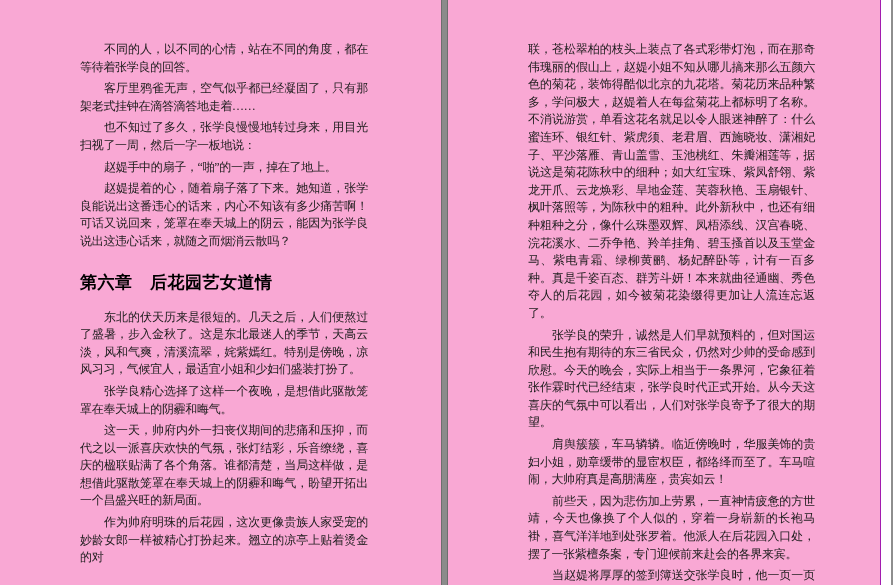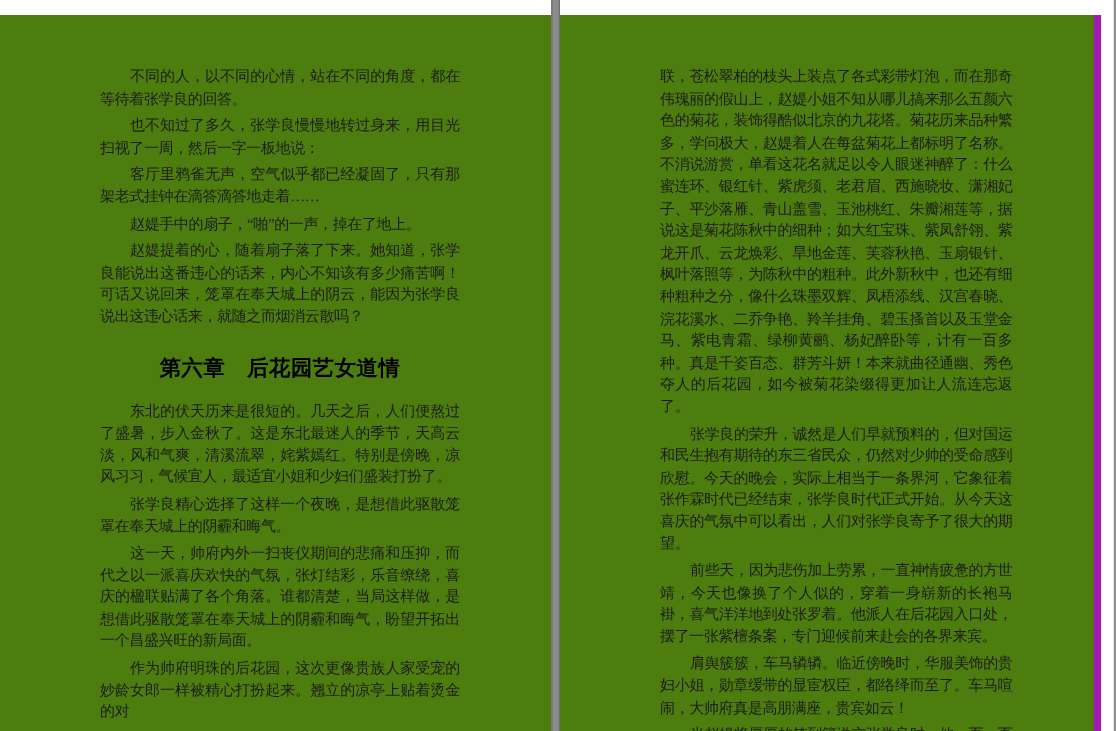--- a/index.html
+++ b/index.html
@@ -3,23 +3,23 @@
 <meta charset="utf-8">
 <style>
   html, body { margin: 0; padding: 0; }
   body {
     width: 893px; height: 585px;
     background: #ffffff;
     overflow: hidden;
     font-family: "Liberation Serif", "DejaVu Serif", serif;
   }
   .spread { display: flex; width: 893px; height: 585px; }
-  .page { box-sizing: border-box; background: #4d7c0f; overflow: hidden; margin-top: 12px; }
+  .page { box-sizing: border-box; background: #f9a8d4; overflow: hidden; }
   .page-left  { width: 441px; padding: 41px 73px 0 80px; }
-  .page-right { width: 433px; padding: 41px 65px 0 80px; border-right: 6px solid #a21caf; }
+  .page-right { width: 433px; padding: 41px 65px 0 80px; border-right: 1px solid #a21caf; }
   .gutter {
     width: 7px; box-sizing: border-box;
     background: #8b8b8b;
     border-left: 1px solid #6e6e6e; border-right: 1px solid #6e6e6e;
   }
   .edge-strip {
     width: 12px; box-sizing: border-box;
     background: #ffffff;
     border-right: 2px solid #8e8e8e;
   }
@@ -30,51 +30,50 @@
     letter-spacing: -0.3px;
     text-align: justify;
     text-indent: 2em;
     color: #1c1c1c;
   }
   p.no-indent { text-indent: 0; }
   .chapter-title {
     font-size: 17px;
     font-weight: 700;
     color: #000000;
-    text-align: center;
     margin: 20px 0 15px 0;
     letter-spacing: 0.5px;
     font-family: Liberation Sans, sans-serif;
   }
 </style>
 </head>
 <body>
 
 <div class="spread">
 
   <div class="page page-left">
     <p class="body-par">不同的人，以不同的心情，站在不同的角度，都在等待着张学良的回答。</p>
+    <p class="body-par">客厅里鸦雀无声，空气似乎都已经凝固了，只有那架老式挂钟在滴答滴答地走着……</p>
     <p class="body-par">也不知过了多久，张学良慢慢地转过身来，用目光扫视了一周，然后一字一板地说：</p>
-    <p class="body-par">客厅里鸦雀无声，空气似乎都已经凝固了，只有那架老式挂钟在滴答滴答地走着……</p>
     <p class="body-par">赵媞手中的扇子，“啪”的一声，掉在了地上。</p>
     <p class="body-par">赵媞提着的心，随着扇子落了下来。她知道，张学良能说出这番违心的话来，内心不知该有多少痛苦啊！可话又说回来，笼罩在奉天城上的阴云，能因为张学良说出这违心话来，就随之而烟消云散吗？</p>
 
     <h2 class="chapter-title">第六章　后花园艺女道情</h2>
 
     <p class="body-par">东北的伏天历来是很短的。几天之后，人们便熬过了盛暑，步入金秋了。这是东北最迷人的季节，天高云淡，风和气爽，清溪流翠，姹紫嫣红。特别是傍晚，凉风习习，气候宜人，最适宜小姐和少妇们盛装打扮了。</p>
     <p class="body-par">张学良精心选择了这样一个夜晚，是想借此驱散笼罩在奉天城上的阴霾和晦气。</p>
     <p class="body-par">这一天，帅府内外一扫丧仪期间的悲痛和压抑，而代之以一派喜庆欢快的气氛，张灯结彩，乐音缭绕，喜庆的楹联贴满了各个角落。谁都清楚，当局这样做，是想借此驱散笼罩在奉天城上的阴霾和晦气，盼望开拓出一个昌盛兴旺的新局面。</p>
     <p class="body-par">作为帅府明珠的后花园，这次更像贵族人家受宠的妙龄女郎一样被精心打扮起来。翘立的凉亭上贴着烫金的对</p>
   </div>
 
   <div class="gutter"></div>
 
   <div class="page page-right">
     <p class="body-par no-indent">联，苍松翠柏的枝头上装点了各式彩带灯泡，而在那奇伟瑰丽的假山上，赵媞小姐不知从哪儿搞来那么五颜六色的菊花，装饰得酷似北京的九花塔。菊花历来品种繁多，学问极大，赵媞着人在每盆菊花上都标明了名称。不消说游赏，单看这花名就足以令人眼迷神醉了：什么蜜连环、银红针、紫虎须、老君眉、西施晓妆、潇湘妃子、平沙落雁、青山盖雪、玉池桃红、朱瓣湘莲等，据说这是菊花陈秋中的细种；如大红宝珠、紫凤舒翎、紫龙开爪、云龙焕彩、旱地金莲、芙蓉秋艳、玉扇银针、枫叶落照等，为陈秋中的粗种。此外新秋中，也还有细种粗种之分，像什么珠墨双辉、凤梧添线、汉宫春晓、浣花溪水、二乔争艳、羚羊挂角、碧玉搔首以及玉堂金马、紫电青霜、绿柳黄鹂、杨妃醉卧等，计有一百多种。真是千姿百态、群芳斗妍！本来就曲径通幽、秀色夺人的后花园，如今被菊花染缀得更加让人流连忘返了。</p>
     <p class="body-par">张学良的荣升，诚然是人们早就预料的，但对国运和民生抱有期待的东三省民众，仍然对少帅的受命感到欣慰。今天的晚会，实际上相当于一条界河，它象征着张作霖时代已经结束，张学良时代正式开始。从今天这喜庆的气氛中可以看出，人们对张学良寄予了很大的期望。</p>
+    <p class="body-par">肩舆簇簇，车马辚辚。临近傍晚时，华服美饰的贵妇小姐，勋章缓带的显宦权臣，都络绎而至了。车马喧闹，大帅府真是高朋满座，贵宾如云！</p>
     <p class="body-par">前些天，因为悲伤加上劳累，一直神情疲惫的方世靖，今天也像换了个人似的，穿着一身崭新的长袍马褂，喜气洋洋地到处张罗着。他派人在后花园入口处，摆了一张紫檀条案，专门迎候前来赴会的各界来宾。</p>
-    <p class="body-par">肩舆簇簇，车马辚辚。临近傍晚时，华服美饰的贵妇小姐，勋章缓带的显宦权臣，都络绎而至了。车马喧闹，大帅府真是高朋满座，贵宾如云！</p>
     <p class="body-par">当赵媞将厚厚的签到簿送交张学良时，他一页一页地翻看着那长长的名单，嘴角上露出了一丝不易察觉的微</p>
   </div>
 
   <div class="edge-strip"></div>
 
 </div>
 
 </body></html>

